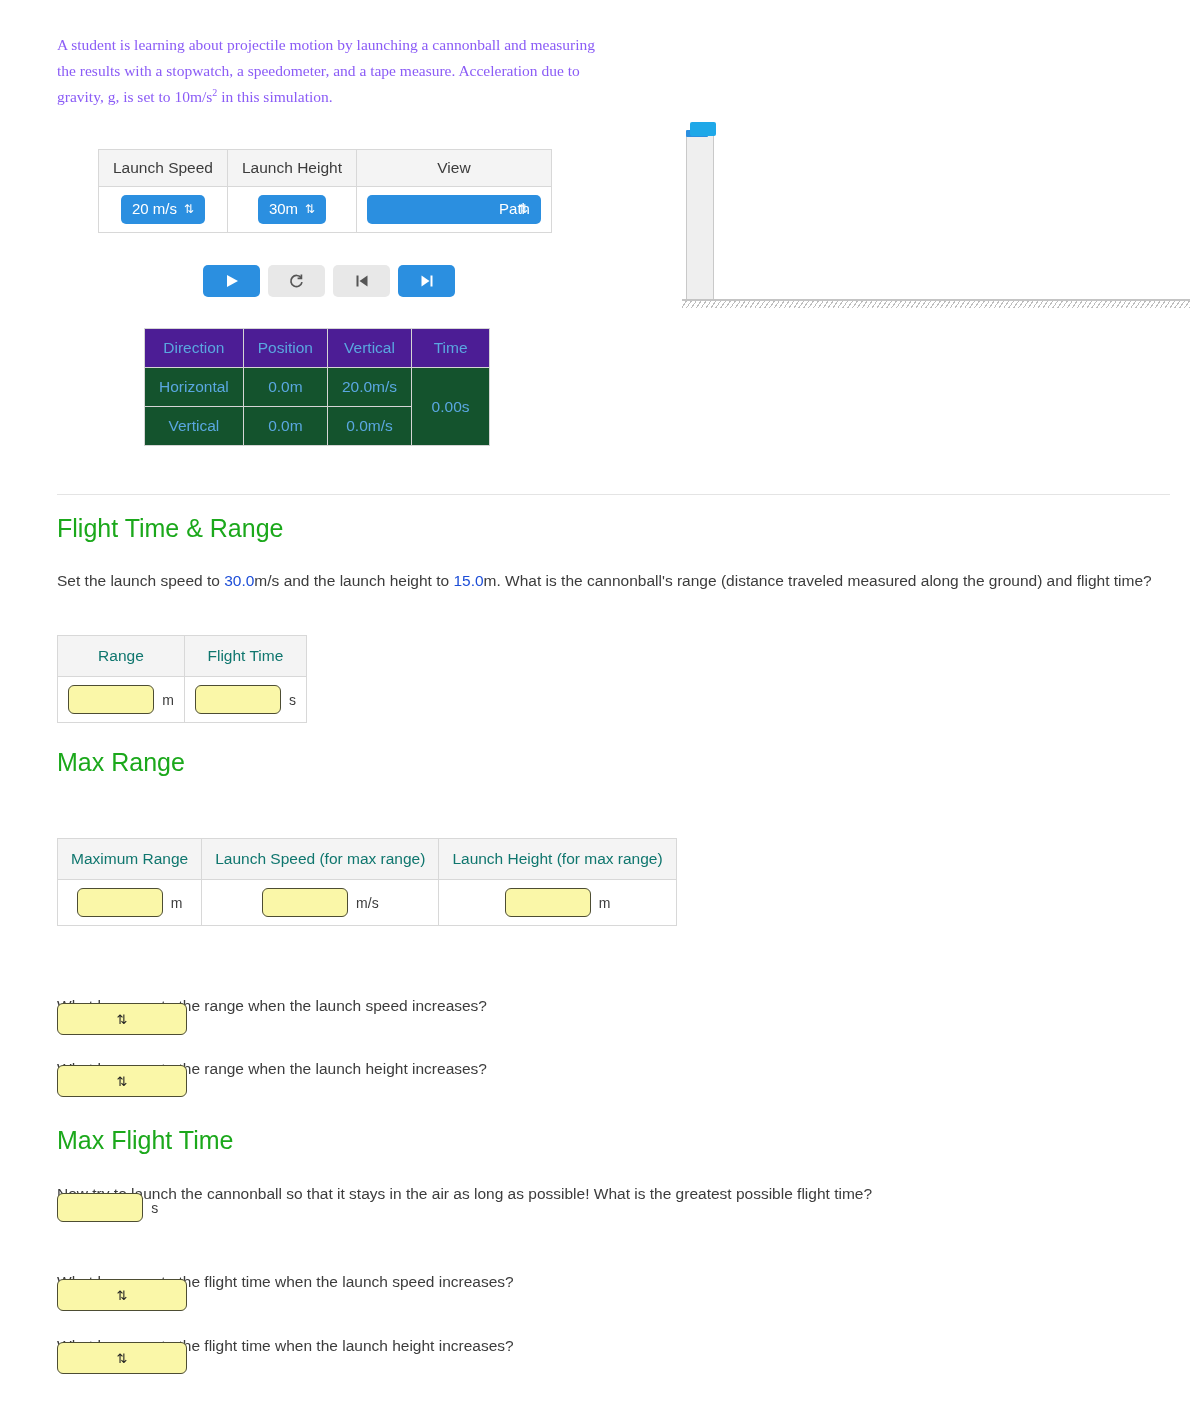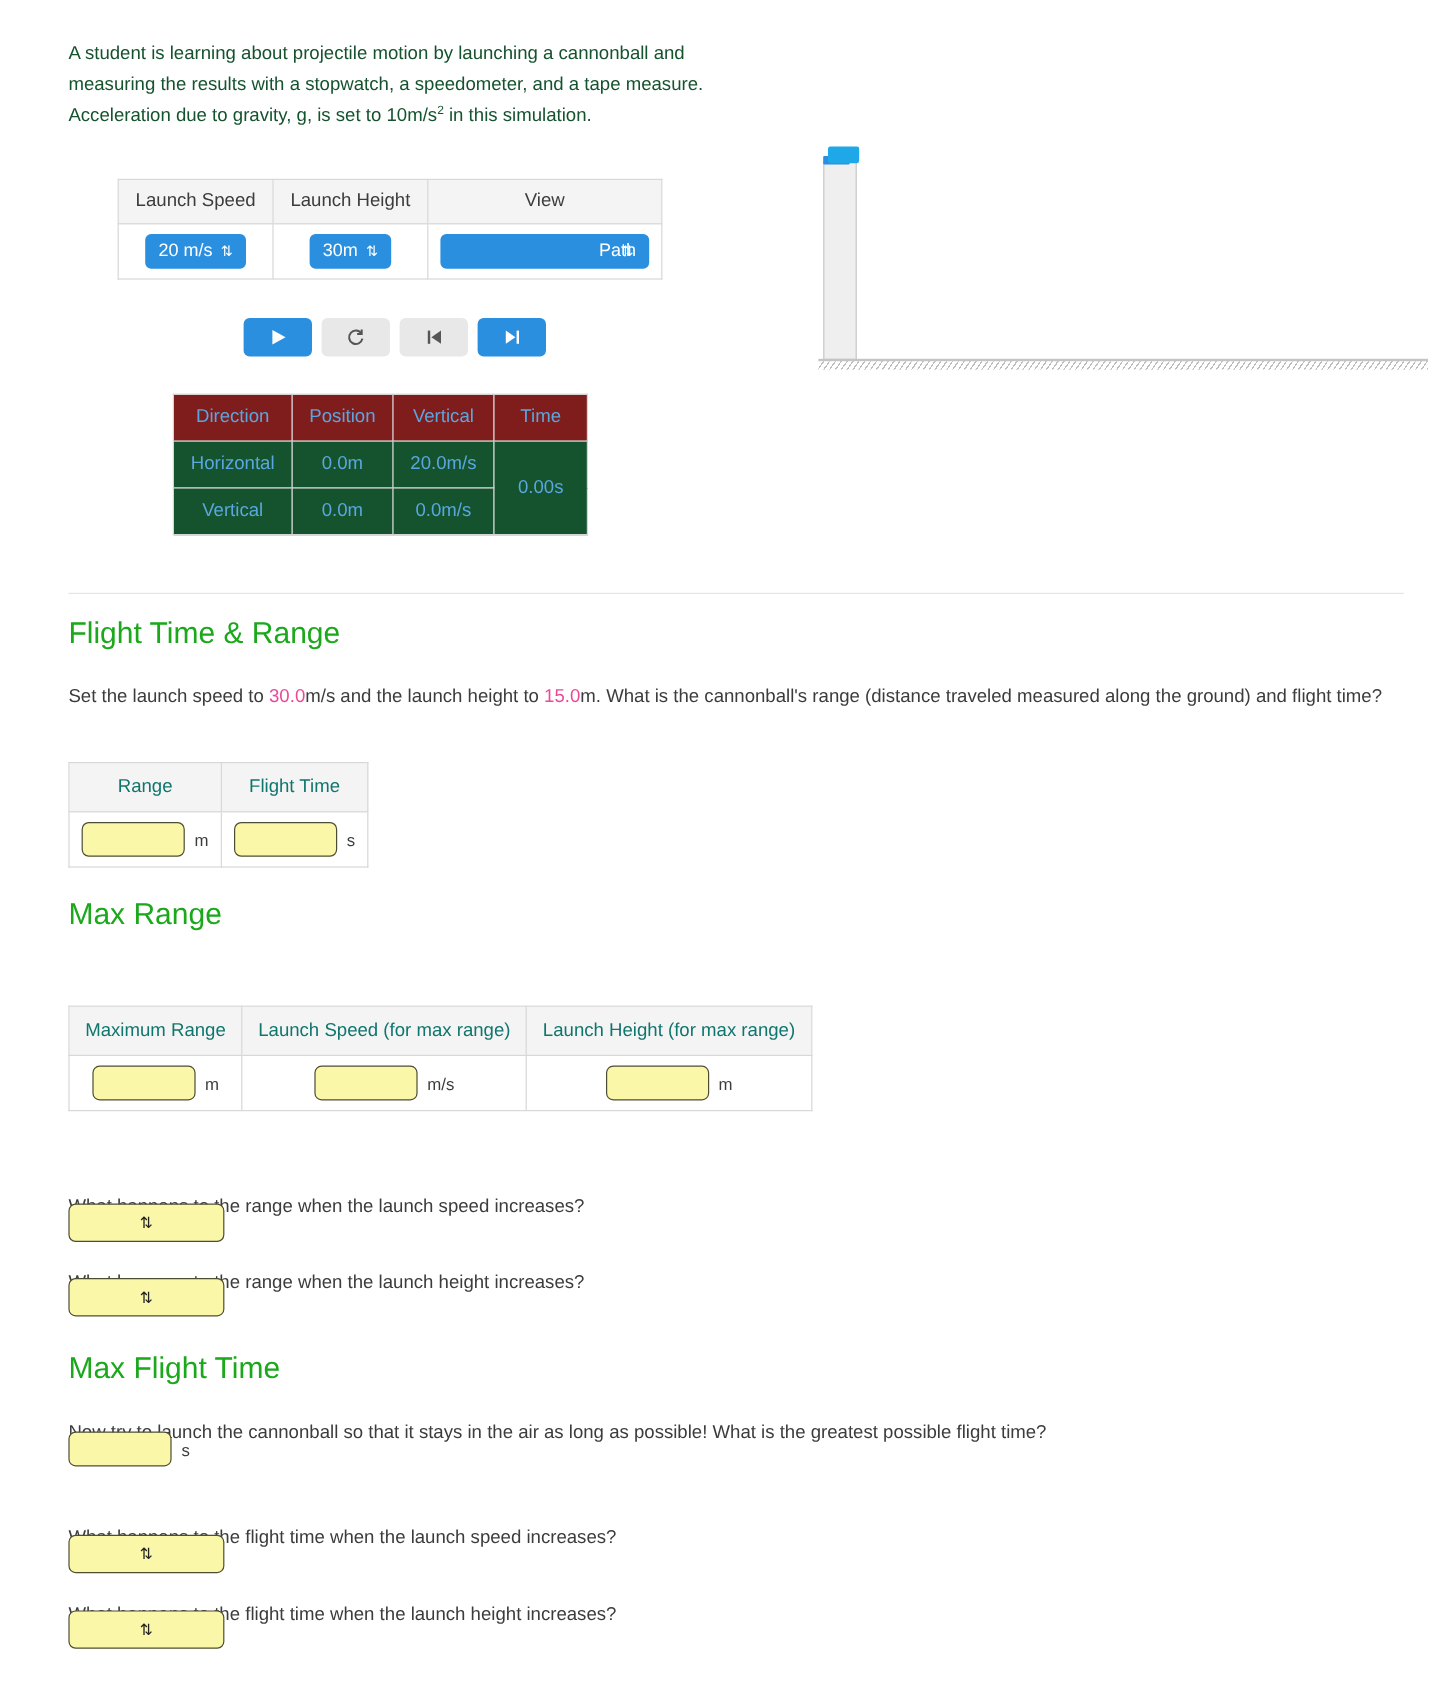--- a/index.html
+++ b/index.html
@@ -21,21 +21,22 @@
   .page { position: relative; width: 1199px; height: 1404px; }
 
   
   .intro {
     position: absolute;
     left: 57px;
     top: 16px;
     width: 545px;
     font-size: 15.5px;
     line-height: 26px;
-    color: #14532d;
+    color: #8b5cf6;
+    font-family: Liberation Serif, serif;
   }
   .intro sup { font-size: 10px; vertical-align: super; line-height: 0; }
 
   
   .ctl-table {
     position: absolute;
     left: 98px;
     top: 149px;
     border-collapse: collapse;
     background: #fff;
@@ -115,21 +116,21 @@
   }
   .data-table th, .data-table td {
     border: 1px solid #d5d5d5;
     text-align: center;
     font-weight: normal;
     color: #5aa7e0;
     font-size: 15.5px;
     padding: 10px 14px;
     background: #14532d;
   }
-  .data-table th { background: #7f1d1d; }
+  .data-table th { background: #4c1d95; }
   .data-table td.time-cell { width: 78px; }
 
   
   .divider {
     position: absolute;
     left: 57px;
     top: 494px;
     width: 1113px;
     height: 1px;
     background: #e4e4e4;
@@ -145,21 +146,21 @@
     margin: 0;
     line-height: 1;
   }
   .body-text {
     position: absolute;
     left: 57px;
     font-size: 15.5px;
     line-height: 26px;
     color: #3c3c3c;
   }
-  .hl { color: #ec4899; }
+  .hl { color: #1d4ed8; }
 
   
   .ans-table {
     position: absolute;
     border-collapse: collapse;
     background: #fff;
   }
   .ans-table th {
     border: 1px solid #d8d8d8;
     background: #f4f4f4;

